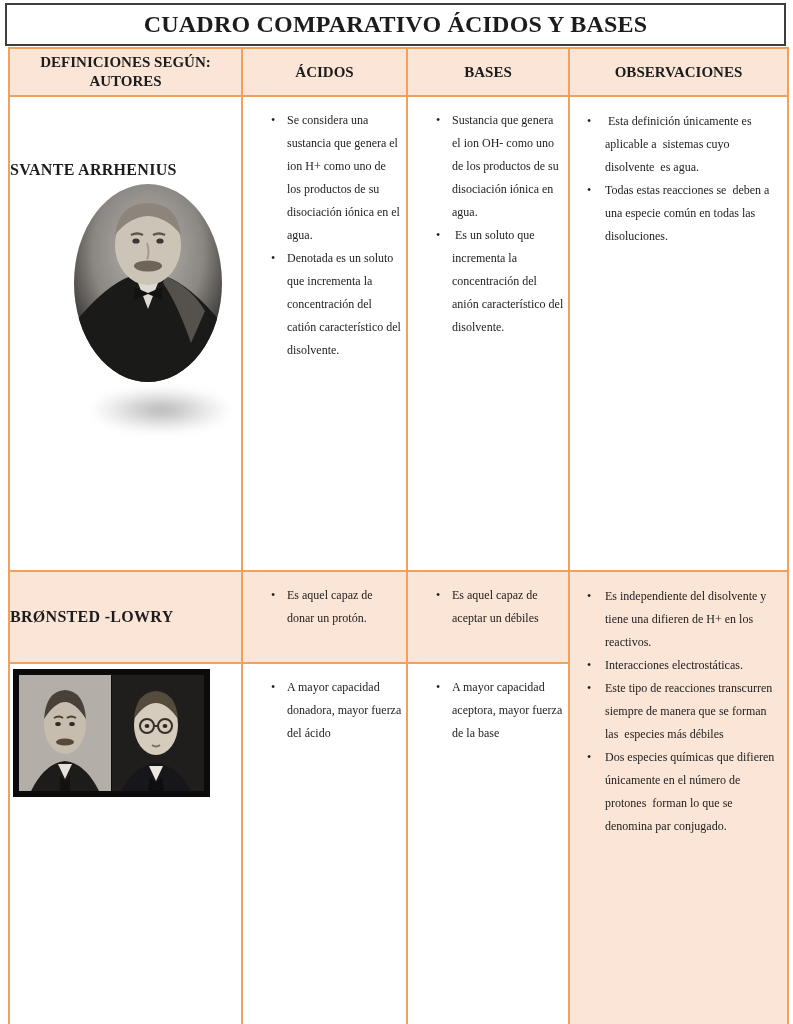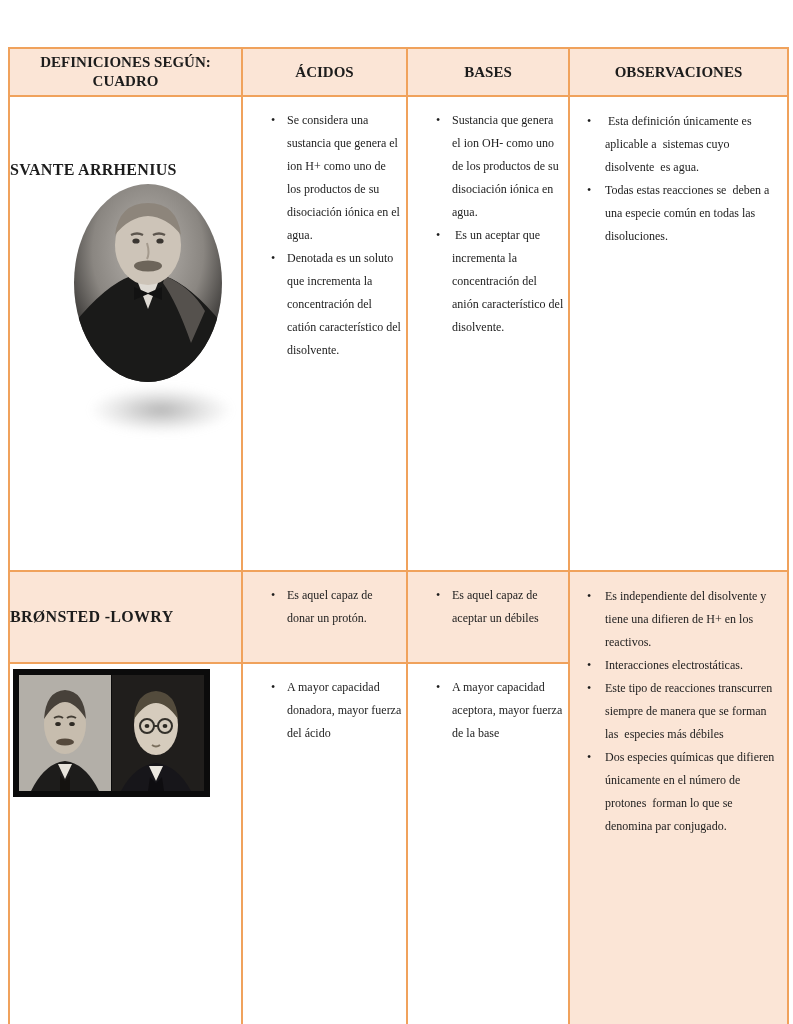--- a/index.html
+++ b/index.html
@@ -57,32 +57,35 @@
     border-radius:50%; filter:blur(4px);
   }
   
   .photo-wrap { margin:5px 0 0 3px; width:197px; height:128px; }
 </style>
 </head>
 <body>
 
 <div class="page">
 
+  <div class="title-box">
+    <span class="title-text">CUADRO COMPARATIVO ÁCIDOS Y BASES</span>
+  </div>
 
   <table class="cmp">
     <colgroup>
       <col style="width:233px">
         <col style="width:165px">
         <col style="width:162px">
         <col style="width:219px">
     </colgroup>
 
     <tbody>
         <tr class="hdr">
-      <th class="peach">DEFINICIONES SEGÚN: CUADRO</th>
+      <th class="peach">DEFINICIONES SEGÚN: AUTORES</th>
       <th class="peach">ÁCIDOS</th>
       <th class="peach">BASES</th>
       <th class="peach">OBSERVACIONES</th>
     </tr>
 
     <tr class="r1">
       <td>
         <div class="author-name">SVANTE ARRHENIUS</div>
         <div class="portrait-wrap">
           <svg width="150" height="200" viewBox="0 0 150 200" aria-hidden="true">
@@ -118,21 +121,21 @@
       </td>
       <td>
         <ul class="blist">
               <li>Se considera una sustancia que genera el ion H+ como uno de los productos de su disociación iónica en el agua.</li>
               <li>Denotada es un soluto que incrementa la concentración del catión característico del disolvente.</li>
             </ul>
       </td>
       <td>
         <ul class="blist">
               <li>Sustancia que genera el ion OH- como uno de los productos de su disociación iónica en agua.</li>
-              <li> Es un aceptar que incrementa la concentración del anión característico del disolvente.</li>
+              <li> Es un soluto que incrementa la concentración del anión característico del disolvente.</li>
             </ul>
       </td>
       <td class="obs">
         <ul class="blist">
               <li> Esta definición únicamente es aplicable a  sistemas cuyo disolvente  es agua.</li>
               <li>Todas estas reacciones se  deben a una especie común en todas las disoluciones.</li>
             </ul>
       </td>
     </tr>
 

